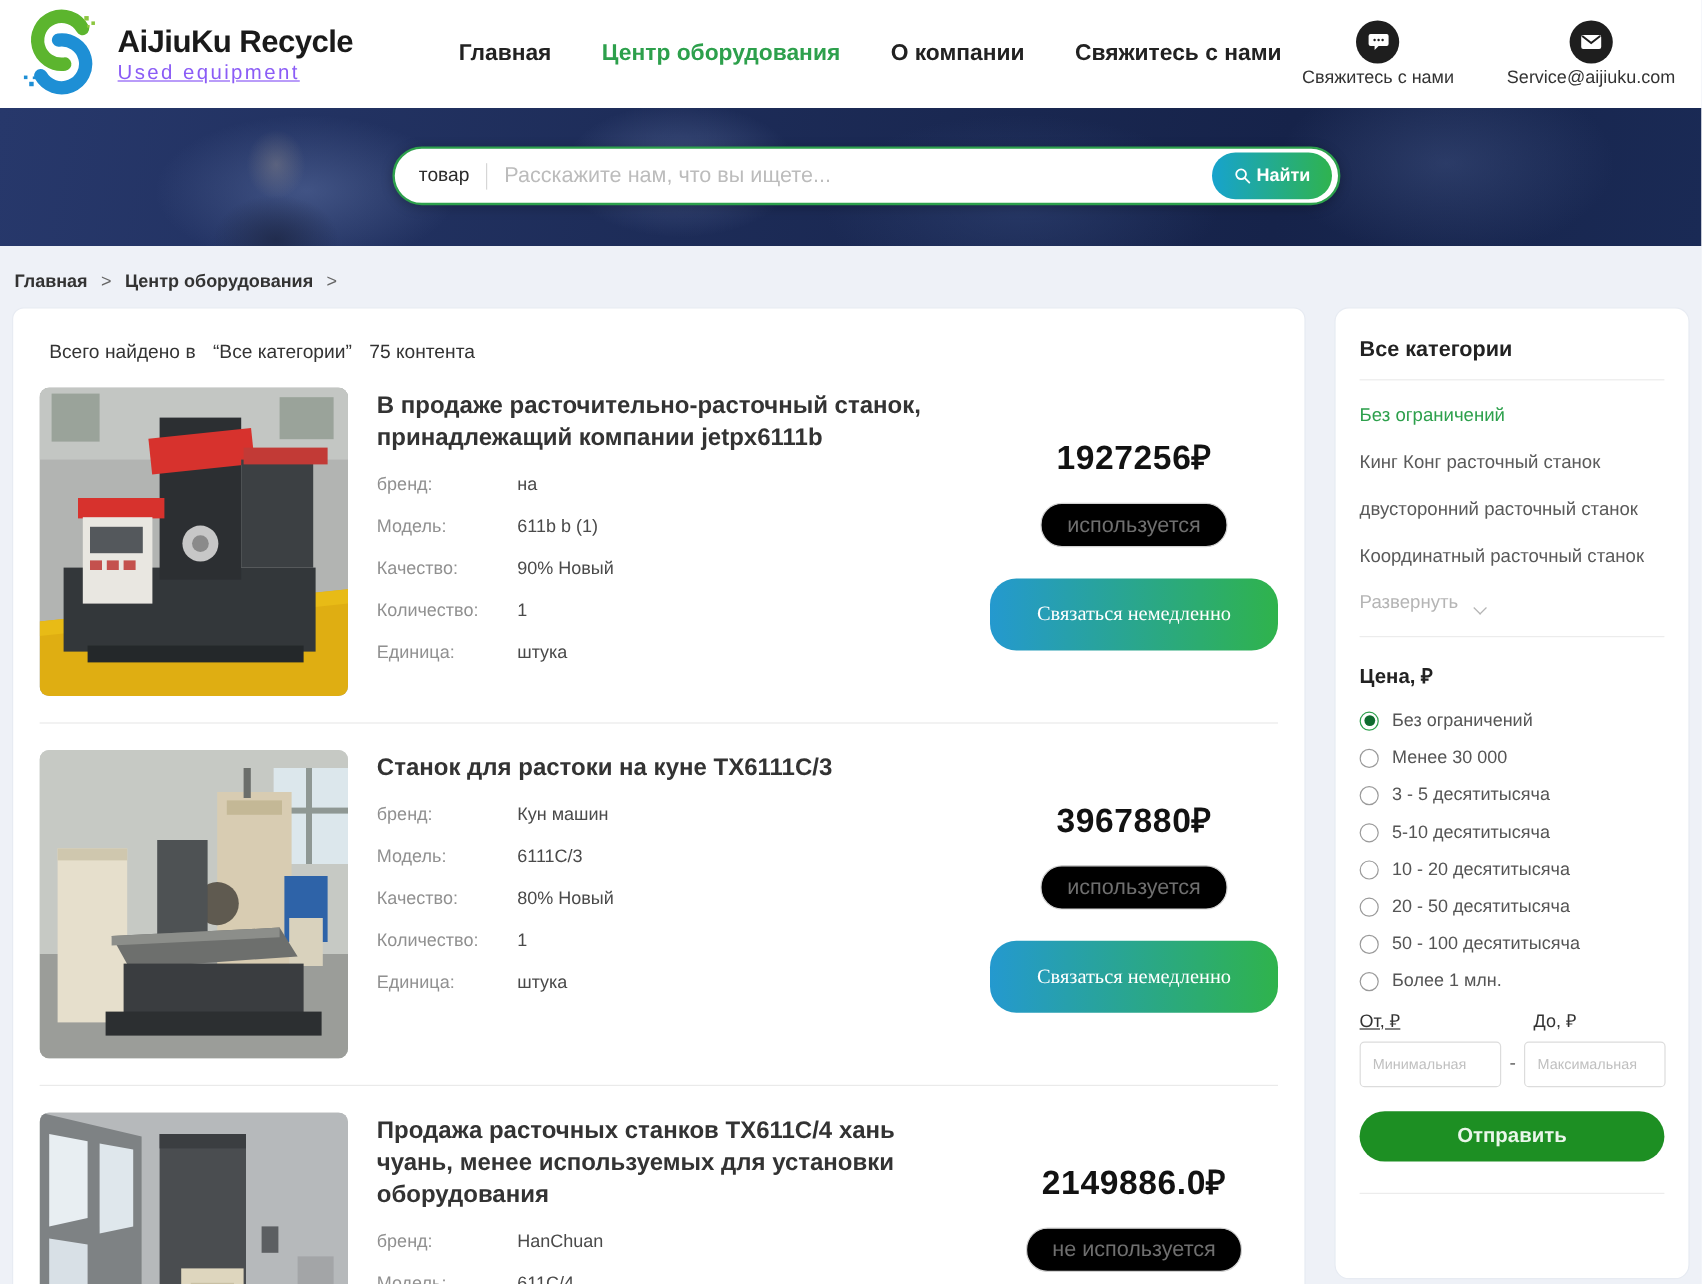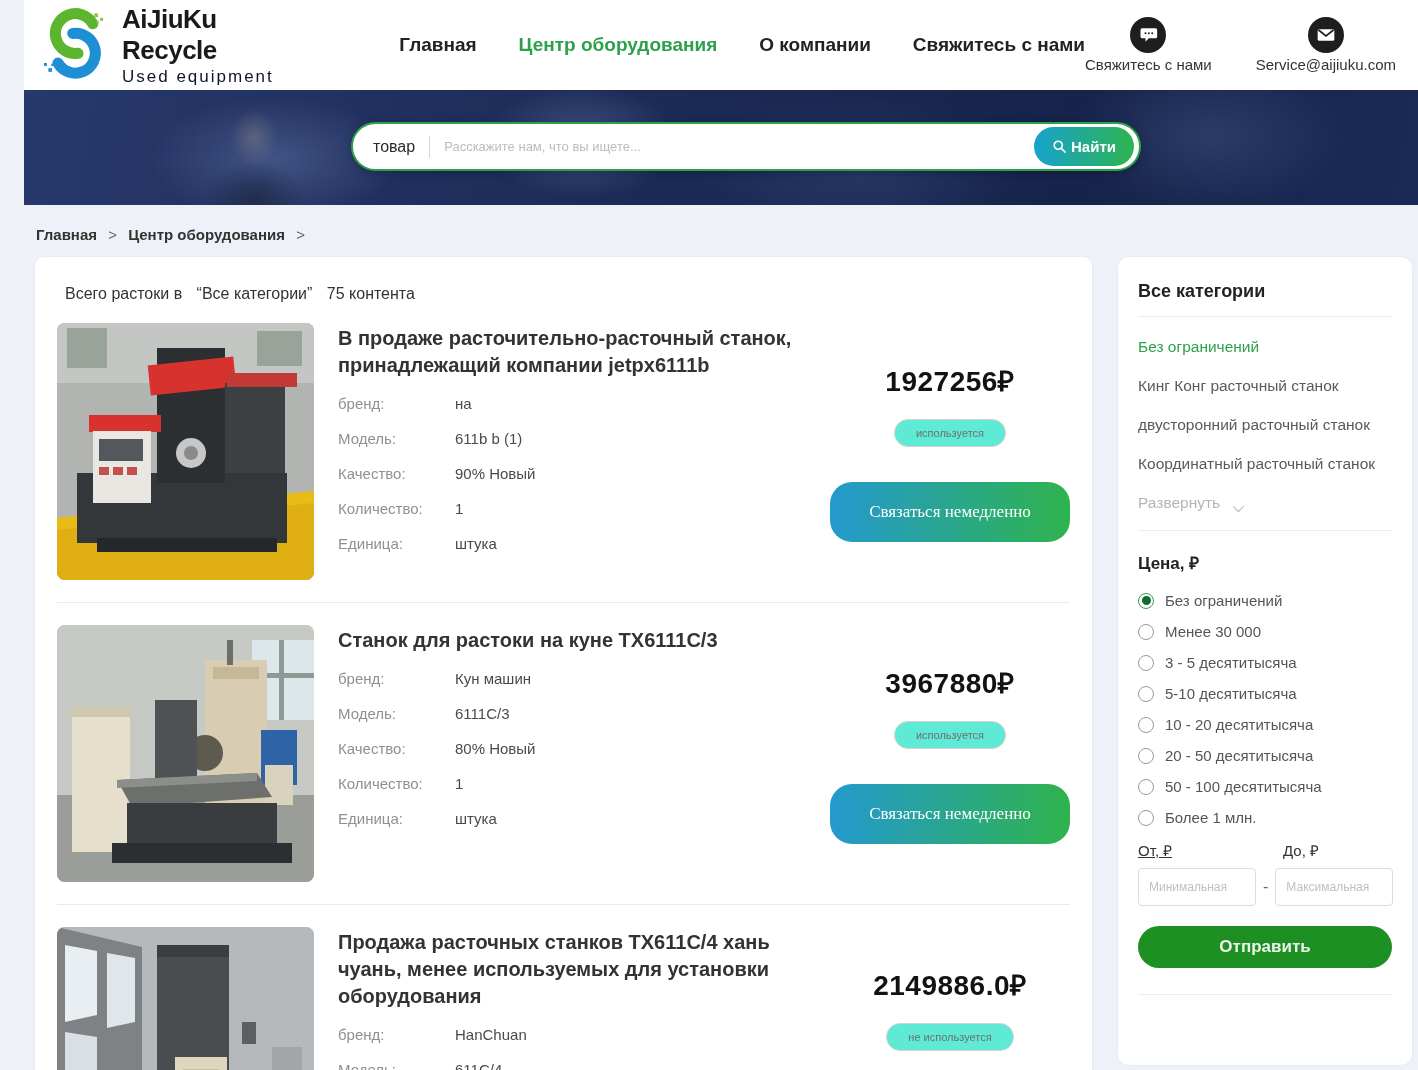--- a/index.html
+++ b/index.html
@@ -2,30 +2,30 @@
 <html><head>
 <meta charset="utf-8">
 <style>
   * { margin:0; padding:0; box-sizing:border-box; }
   html,body { width:1418px; }
   body {
     font-family:"Liberation Sans", sans-serif;
     background:#eef1f7;
     color:#333;
   }
-  .page { width:1418px; height:1070px; overflow:hidden; position:relative; background:#eef1f7;padding-left:24px; }
+  .page { width:1418px; height:1070px; overflow:hidden; position:relative; background:#eef1f7; }
 
   
   .header {
     height:90px; background:#ffffff;
     display:flex; align-items:center; padding:0 14px;
   }
   .brand { display:flex; align-items:center; gap:10px; }
   .brand-text .brand-name { font-size:26px; font-weight:800; color:#1a1a1a; letter-spacing:-0.5px; }
-  .brand-text .brand-tagline { font-size:17px; color:#0f172a; letter-spacing:2px; margin-top:1px; }
+  .brand-text .brand-tagline { font-size:17px; color:#8b5cf6; letter-spacing:2px; margin-top:1px;text-decoration:underline; }
   .nav { display:flex; gap:42px; margin-left:88px; }
   .nav-item { font-size:19px; font-weight:700; color:#222; cursor:pointer; white-space:nowrap; }
   .nav-item.active { color:#2da04c; }
   .contacts { margin-left:auto; display:flex; gap:44px; padding-right:8px; }
   .contact { display:flex; flex-direction:column; align-items:center; gap:3px; cursor:pointer; }
   .contact-circle {
     width:36px; height:36px; border-radius:50%; background:#1e1e1e;
     display:flex; align-items:center; justify-content:center;
   }
   .contact-label { font-size:15px; color:#333; white-space:nowrap; }
@@ -48,21 +48,21 @@
   }
   .search-wrap {
     position:absolute; left:327px; top:32px; width:790px; height:49px;
     background:#ffffff; border:2px solid #2da04c; border-radius:26px;
     display:flex; align-items:center; padding:0 5px 0 20px;
     box-shadow:0 2px 10px rgba(0,0,0,0.25);
   }
   .search-cat { font-size:16px; color:#2b2b2b; cursor:pointer; white-space:nowrap; }
   .search-divider { width:1px; height:22px; background:#d6d6d6; margin:0 14px; }
   .search-input {
-    flex:1; border:none; outline:none; font-size:13px; color:#1d4ed8;
+    flex:1; border:none; outline:none; font-size:18px; color:#1d4ed8;
     font-family:"Liberation Sans", sans-serif; background:transparent;
   }
   .search-input::placeholder { color:#bcbcbc; }
   .search-btn {
     width:100px; height:39px; border:none; border-radius:20px; cursor:pointer;
     background:linear-gradient(90deg, #17a3cd 0%, #2fb34f 100%);
     color:#fff; font-size:15px; font-weight:700;
     display:flex; align-items:center; justify-content:center; gap:4px;
     font-family:"Liberation Sans", sans-serif;
   }
@@ -89,21 +89,21 @@
   }
   .p-image svg { display:block; width:100%; height:100%; }
   .p-mid { margin-left:24px; width:492px; }
   .p-title { font-size:20px; font-weight:700; color:#333; line-height:1.35; margin:2px 0 16px; cursor:pointer; }
   .spec-row { display:flex; font-size:15px; margin-bottom:18px; }
   .spec-label { width:117px; color:#909090; flex:none; }
   .spec-value { color:#4a4a4a; }
   .p-right { margin-left:auto; width:240px; height:257px; display:flex; flex-direction:column; align-items:center; }
   .p-price { font-size:28px; font-weight:800; color:#121212; margin-top:38px; letter-spacing:0.5px; }
   .p-status {
-    margin-top:20px; font-size:11px; color:#6f6f6f; background:#5eead4;
+    margin-top:20px; font-size:18px; color:#6f6f6f; background:#000000;
     border:1px solid #d2d2d2; border-radius:18px; padding:7px 21px; white-space:nowrap;
   }
   .p-cta {
     margin-top:auto; margin-bottom:38px; width:240px; height:60px; border:none; border-radius:22px;
     background:linear-gradient(90deg, #2499cf 0%, #2fb34c 100%);
     color:#fff; font-size:17px; cursor:pointer; font-family:Liberation Serif, serif;
   }
   .product-row.cut .p-right { height:auto; }
 
   
@@ -221,21 +221,21 @@
     <span class="crumb">Главная</span>
     <span class="sep">&gt;</span>
     <span class="crumb">Центр оборудования</span>
     <span class="sep">&gt;</span>
   </div>
 
   <div class="content">
 
     <div class="main-card">
       <div class="results-line">
-        <span>Всего растоки в</span>
+        <span>Всего найдено в</span>
         <span class="rs-cat">“Все категории”</span>
         <span>75 контента</span>
       </div>
 
       <div class="product-row">
         <div class="p-image">
           <svg viewBox="0 0 257 257" preserveAspectRatio="none">
             <rect width="257" height="257" fill="#b2b4b2"></rect>
             <rect x="0" y="0" width="257" height="60" fill="#c3c6c3"></rect>
             <rect x="10" y="5" width="40" height="40" fill="#9aa39a"></rect>

